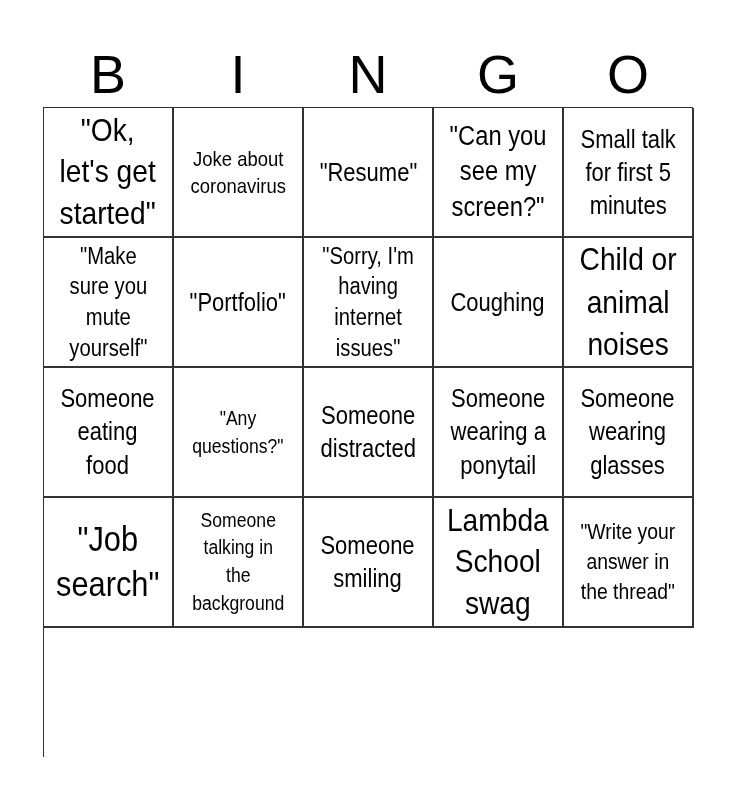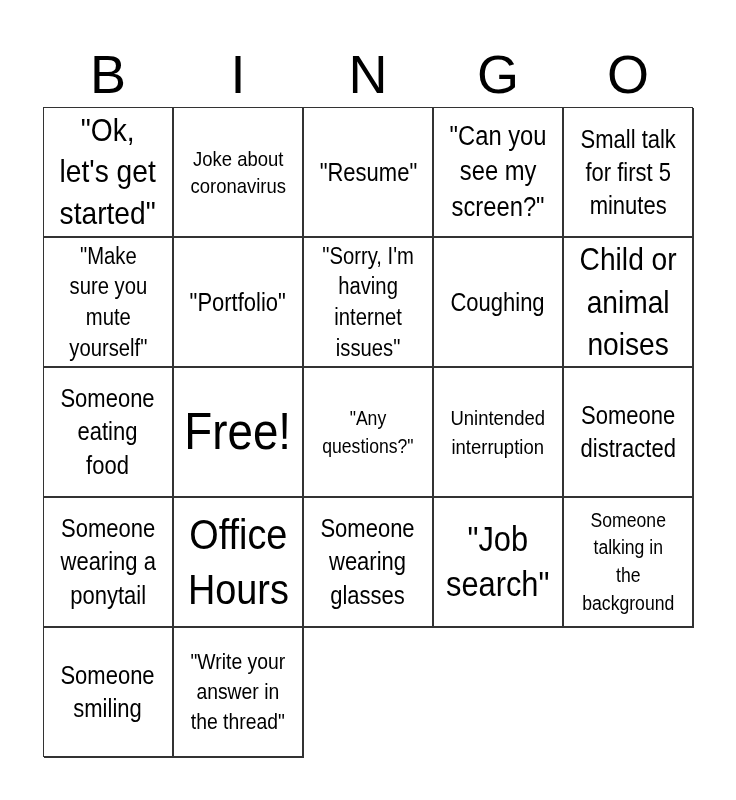--- a/index.html
+++ b/index.html
@@ -70,42 +70,31 @@
       <span style="font-size: 32px; line-height: 1.33;">Child or
 animal
 noises</span>
     </div>
     <div class="cell">
       <span style="font-size: 25px; line-height: 1.33;">Someone
 eating
 food</span>
     </div>
     <div class="cell">
-      <span style="font-size: 52px; line-height: 1.1;">Free!</span>
-    </div>
-    <div class="cell">
       <span style="font-size: 20px; line-height: 1.4;">"Any
 questions?"</span>
-    </div>
-    <div class="cell">
-      <span style="font-size: 21px; line-height: 1.4;">Unintended
-interruption</span>
     </div>
     <div class="cell">
       <span style="font-size: 25px; line-height: 1.32;">Someone
 distracted</span>
     </div>
     <div class="cell">
       <span style="font-size: 25px; line-height: 1.33;">Someone
 wearing a
 ponytail</span>
-    </div>
-    <div class="cell">
-      <span style="font-size: 43px; line-height: 1.28;">Office
-Hours</span>
     </div>
     <div class="cell">
       <span style="font-size: 25px; line-height: 1.33;">Someone
 wearing
 glasses</span>
     </div>
     <div class="cell">
       <span style="font-size: 35px; line-height: 1.28;">"Job
 search"</span>
     </div>
@@ -113,17 +102,22 @@
       <span style="font-size: 20px; line-height: 1.38;">Someone
 talking in
 the
 background</span>
     </div>
     <div class="cell">
       <span style="font-size: 25px; line-height: 1.33;">Someone
 smiling</span>
     </div>
     <div class="cell">
+      <span style="font-size: 32px; line-height: 1.3;">Lambda
+School
+swag</span>
+    </div>
+    <div class="cell">
       <span style="font-size: 22px; line-height: 1.35;">"Write your
 answer in
 the thread"</span>
     </div>
   </div>
 
 </body></html>

